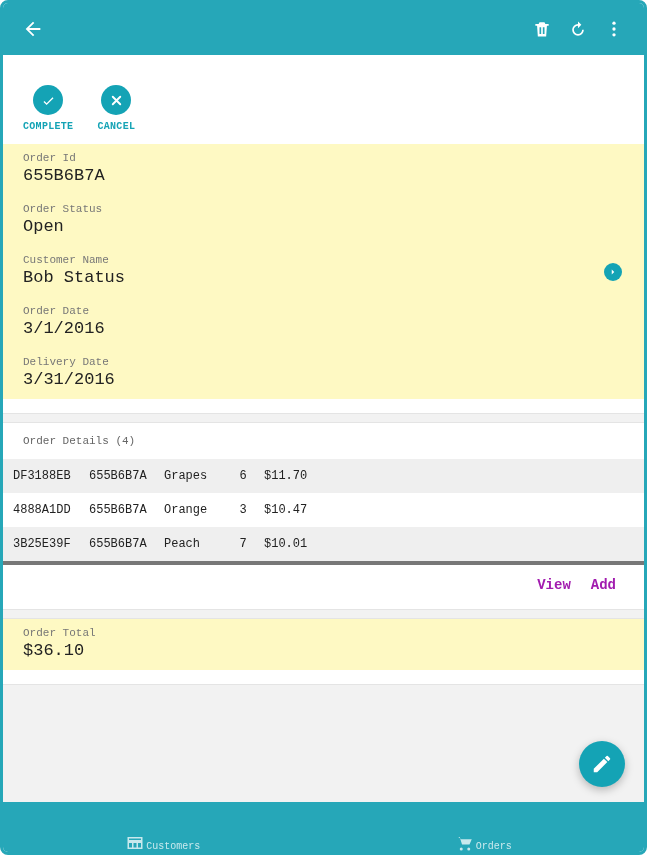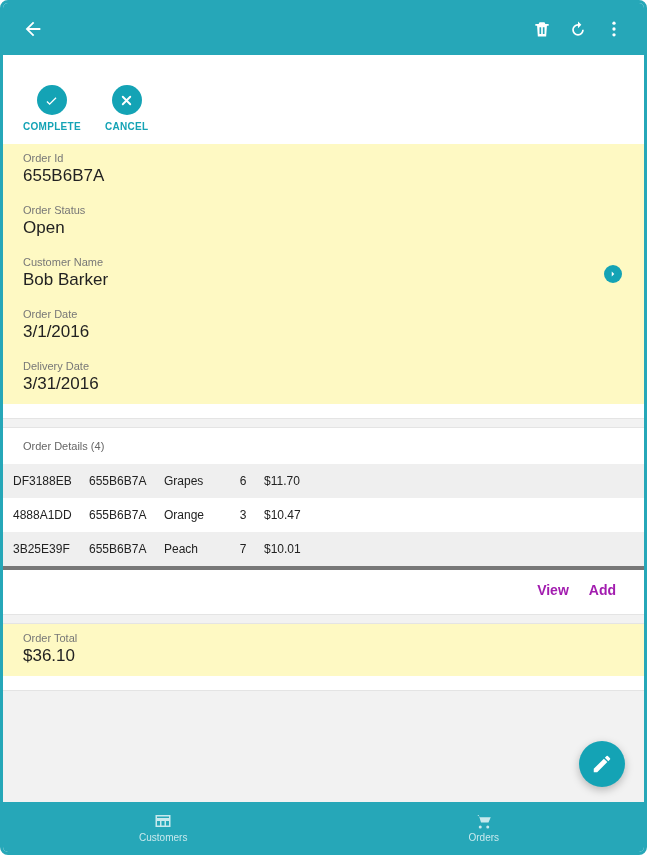--- a/index.html
+++ b/index.html
@@ -13,20 +13,21 @@
 }
 .frame {
   width: 647px;
   height: 855px;
   border: 3px solid #26a7b8;
   border-radius: 8px;
   display: flex;
   flex-direction: column;
   overflow: hidden;
   background: #fff;
+  font-family: Liberation Mono, monospace;
 }
 .topbar {
   background: #26a7b8;
   height: 52px;
   display: flex;
   align-items: center;
   padding: 0 12px;
   color: #fff;
   flex-shrink: 0;
 }
@@ -167,22 +168,22 @@
 .fab svg { fill: #fff; width: 22px; height: 22px; }
 .bottombar {
   background: #26a7b8;
   height: 50px;
   display: flex;
   flex-shrink: 0;
 }
 .bottombar .tab {
   flex: 1;
   display: flex;
-  flex-direction: column;
-  align-items: center;
+  flex-direction: row;
+  align-items: flex-end;
   justify-content: center;
   gap: 2px;
   color: rgba(255,255,255,0.75);
   font-size: 10px;
   cursor: pointer;
 }
 .bottombar .tab svg { fill: rgba(255,255,255,0.75); width: 18px; height: 18px; }
 .pad-top { height: 6px; background:#fff; }
 .pad-bottom { height: 14px; background:#fff; }
 </style>
@@ -242,21 +243,21 @@
       <div class="field-block">
         <div class="field-label">Order Id</div>
         <div class="field-value">655B6B7A</div>
       </div>
       <div class="field-block">
         <div class="field-label">Order Status</div>
         <div class="field-value">Open</div>
       </div>
       <div class="field-block">
         <div class="field-label">Customer Name</div>
-        <div class="field-value">Bob Barker</div>
+        <div class="field-value">Bob Status</div>
         <div class="chevron-right">
           <svg viewBox="0 0 24 24">
               <path d="M9 6l6 6-6 6z"></path>
             </svg>
         </div>
       </div>
       <div class="field-block">
         <div class="field-label">Order Date</div>
         <div class="field-value">3/1/2016</div>
       </div>

